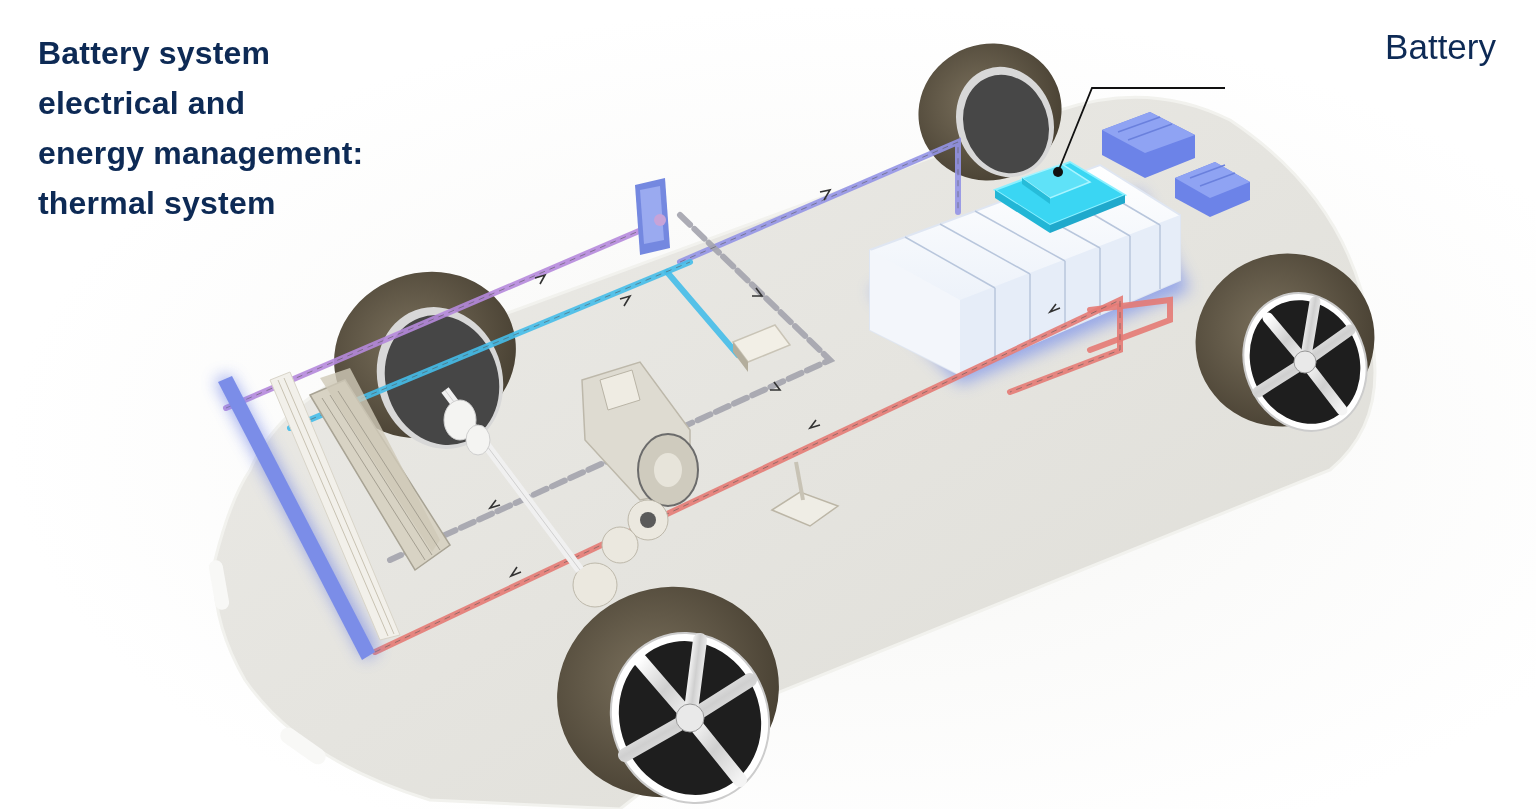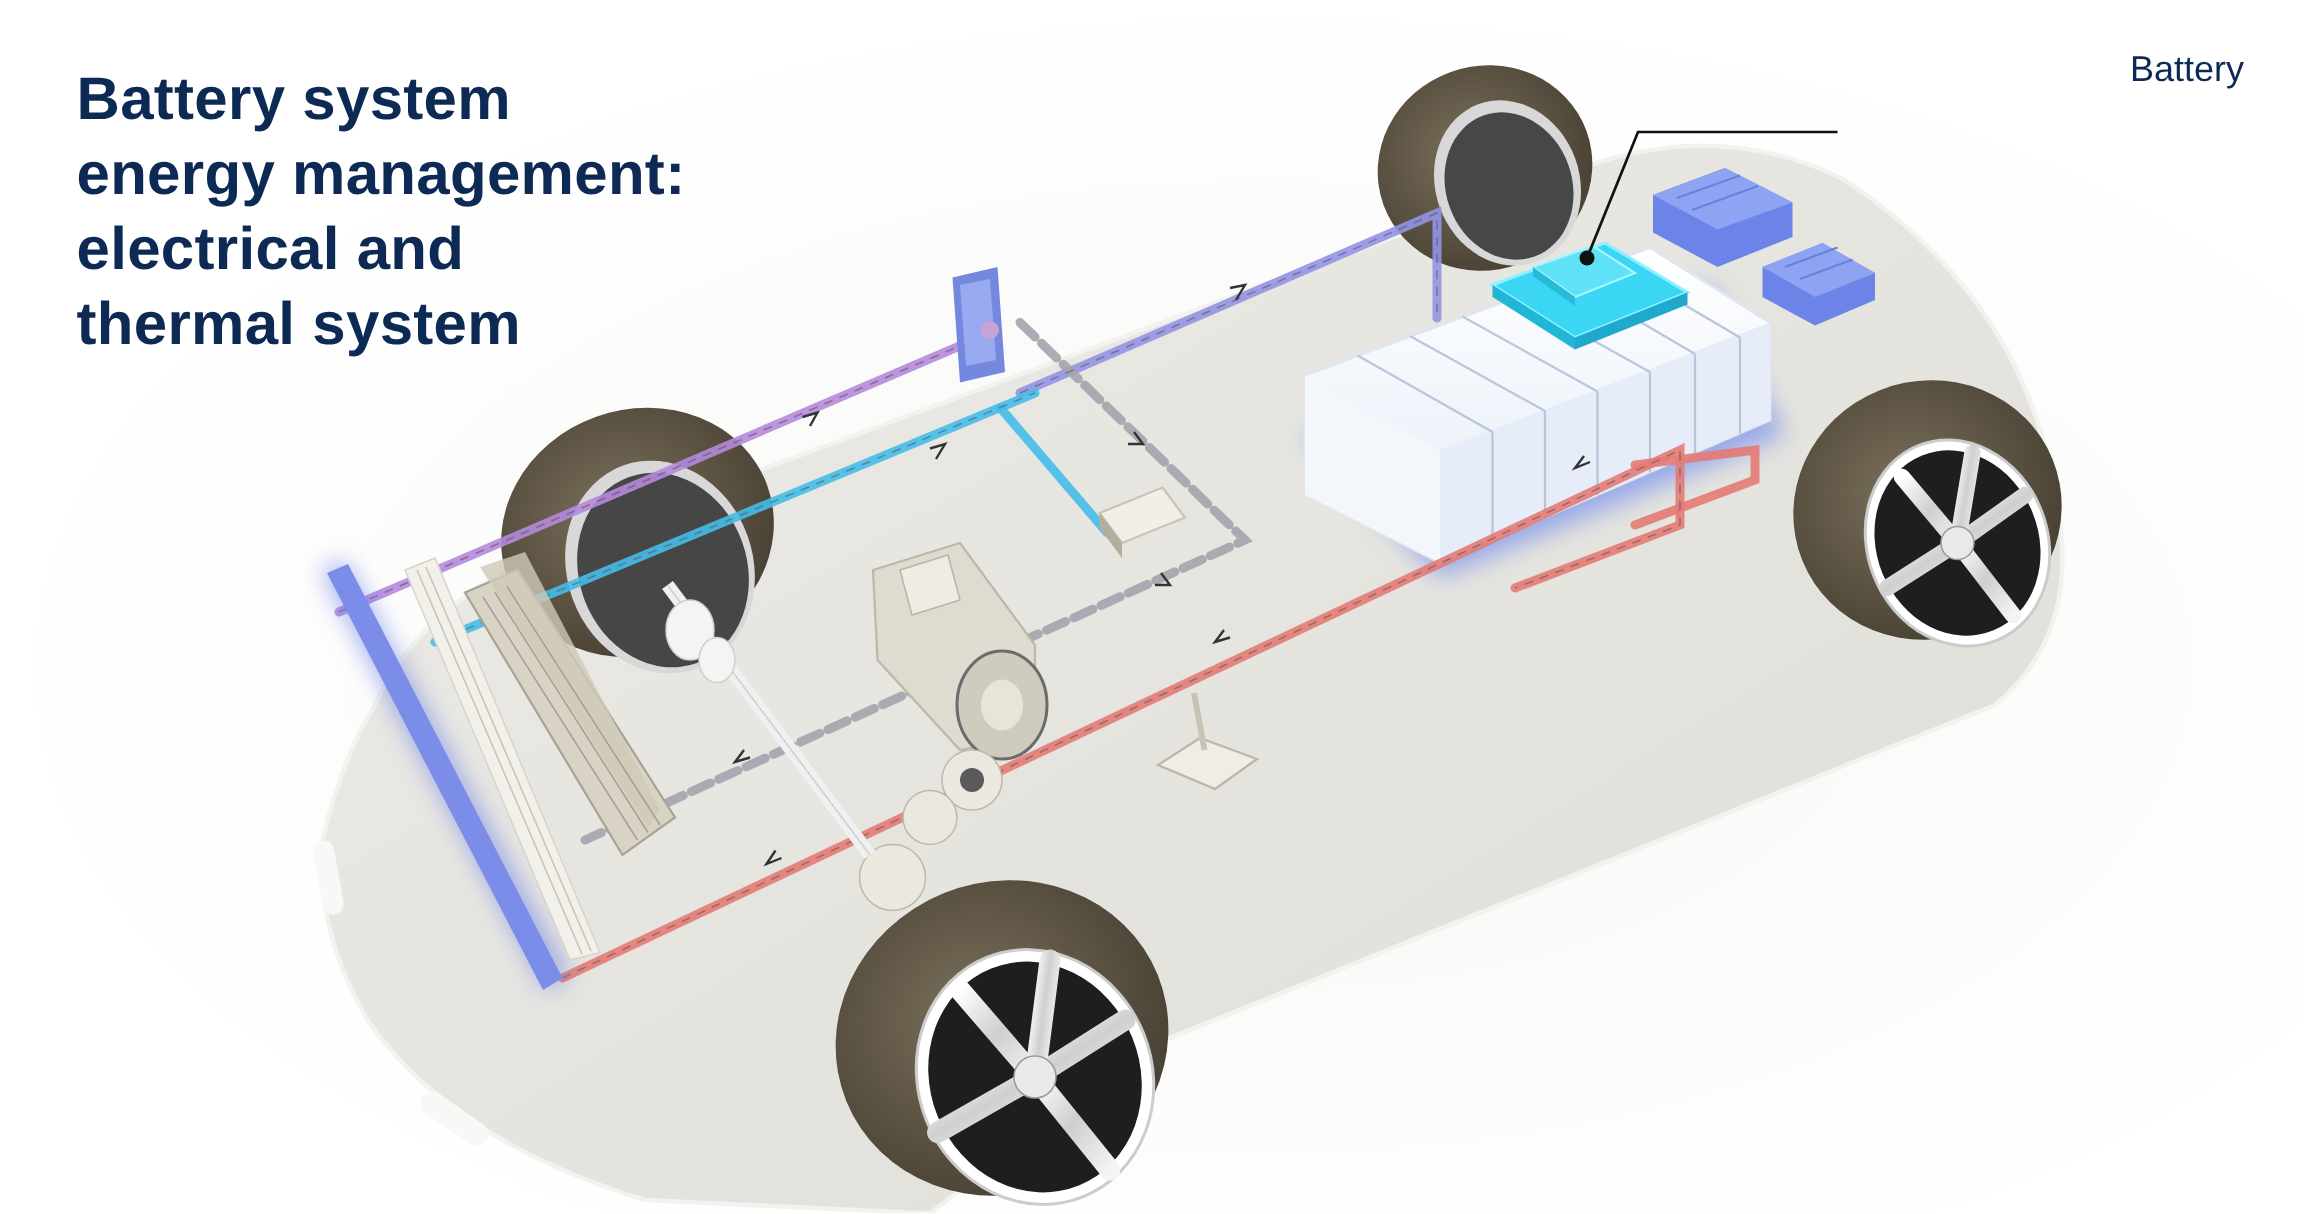--- a/index.html
+++ b/index.html
@@ -14,36 +14,36 @@
     .canvas {
       position: relative;
       width: 1536px;
       height: 809px;
       background: radial-gradient(ellipse at 55% 55%, #f6f6f4 0%, #ffffff 70%);
     }
     .title {
       position: absolute;
       left: 38px;
       top: 28px;
-      margin: 13px;
+      margin: 0;
       color: #0d2a55;
       font-weight: 700;
-      font-size: 40px;
+      font-size: 32px;
       line-height: 50px;
       letter-spacing: 0.2px;
     }
     .title span { display: block; white-space: nowrap; }
     .callout-label {
       position: absolute;
       right: 40px;
       top: 24px;
       text-align: right;
       color: #0d2a55;
       font-weight: 400;
-      font-size: 24px;
+      font-size: 35px;
       line-height: 46px;
     }
     .callout-label span { display: block; white-space: nowrap; }
     svg.scene {
       position: absolute;
       left: 0;
       top: 0;
       width: 1536px;
       height: 809px;
     }
@@ -258,22 +258,22 @@
         <line x1="1305" y1="362" x2="1342" y2="410"></line>
         <line x1="1305" y1="362" x2="1258" y2="392"></line>
         <line x1="1305" y1="362" x2="1315" y2="302"></line>
       </g>
       <circle cx="1305" cy="362" r="11" fill="#e9e9e9" stroke="#999999"></circle>
     </g>
   </svg>
 
   <h1 class="title">
     <span>Battery system</span>
+    <span>electrical and</span>
     <span>energy management:</span>
-    <span>electrical and</span>
     <span>thermal system</span>
   </h1>
 
   <div class="callout-label">
     <span>Battery</span>
   </div>
 
 </div>
 
 </body></html>

